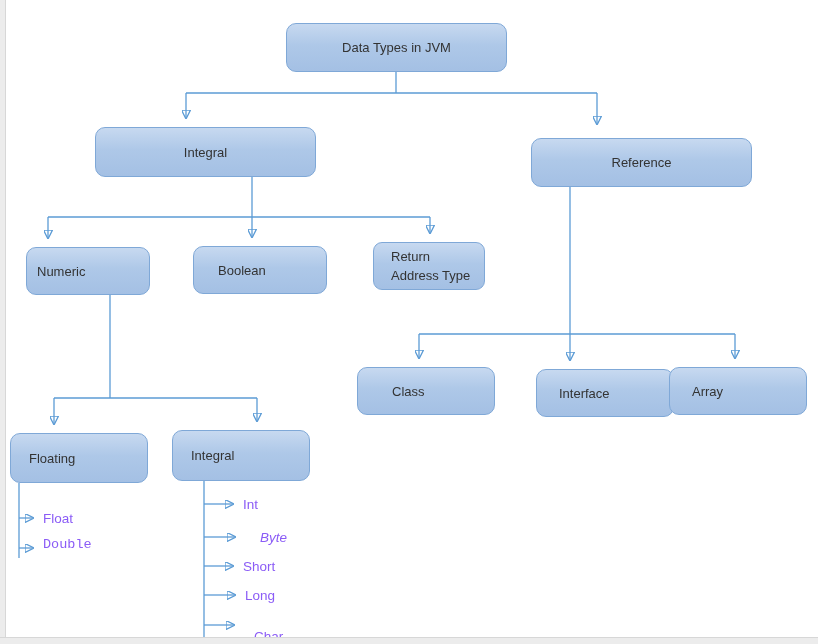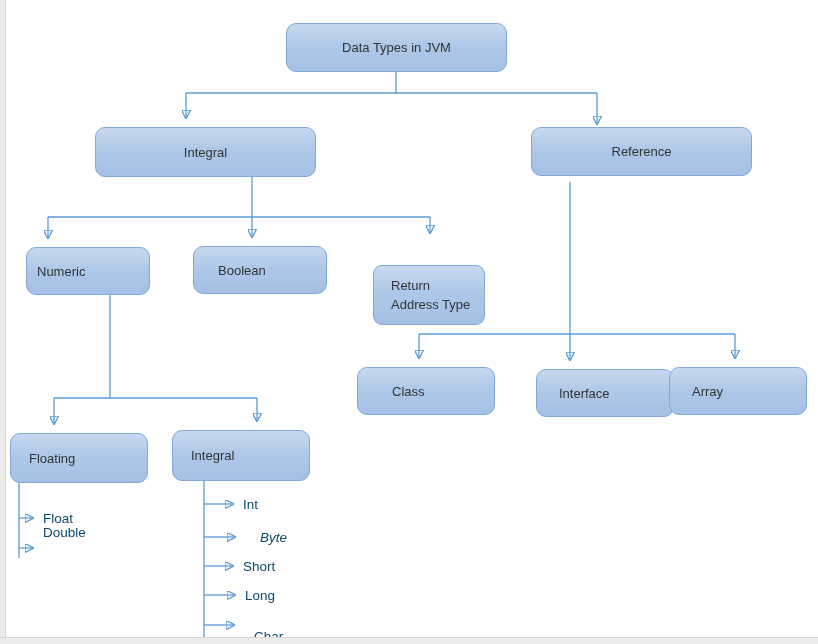--- a/index.html
+++ b/index.html
@@ -37,39 +37,39 @@
     font-size:13px;
     display:flex;
     align-items:center;
     white-space:pre-line;
     line-height:19px;
   }
   .node.center{justify-content:center;}
   .node.left{justify-content:flex-start;}
   .n-root      {left:286px;top:23px; width:221px;height:49px;}
   .n-primitive {left:95px; top:127px;width:221px;height:50px;}
-  .n-reference {left:531px;top:127px;width:221px;height:49px;}
+  .n-reference {left:531px;top:138px;width:221px;height:49px;}
   .n-numeric   {left:26px; top:247px;width:124px;height:48px;padding-left:10px;}
   .n-boolean   {left:193px;top:246px;width:134px;height:48px;padding-left:24px;}
-  .n-return    {left:373px;top:242px;width:112px;height:60px;padding-left:17px;border-radius:9px;margin-top:23px;}
+  .n-return    {left:373px;top:242px;width:112px;height:48px;padding-left:17px;border-radius:9px;}
   .n-class     {left:357px;top:367px;width:138px;height:48px;padding-left:34px;}
   .n-interface {left:536px;top:369px;width:138px;height:48px;padding-left:22px;}
   .n-array     {left:669px;top:367px;width:138px;height:48px;padding-left:22px;}
   .n-floating  {left:10px; top:433px;width:138px;height:50px;padding-left:18px;}
   .n-integral  {left:172px;top:430px;width:138px;height:51px;padding-left:18px;}
   
   .leaf{
     position:absolute;
     transform:translateY(-50%);
     font-size:13.5px;
-    color:#0c4a6e;
+    color:#8b5cf6;
     white-space:nowrap;
   }
   .l-float {left:43px; top:518px;}
-  .l-double{left:43px; top:532px;}
+  .l-double{left:43px; top:544px;font-family:Liberation Mono, monospace;}
   .l-int   {left:243px;top:504px;}
   .l-byte  {left:260px;top:537px;font-style:italic;}
   .l-short {left:243px;top:566px;}
   .l-long  {left:245px;top:595px;}
   .l-char  {left:254px;top:625px;margin-top:11px;}
 </style>
 </head>
 <body>
 
 <div class="canvas">

